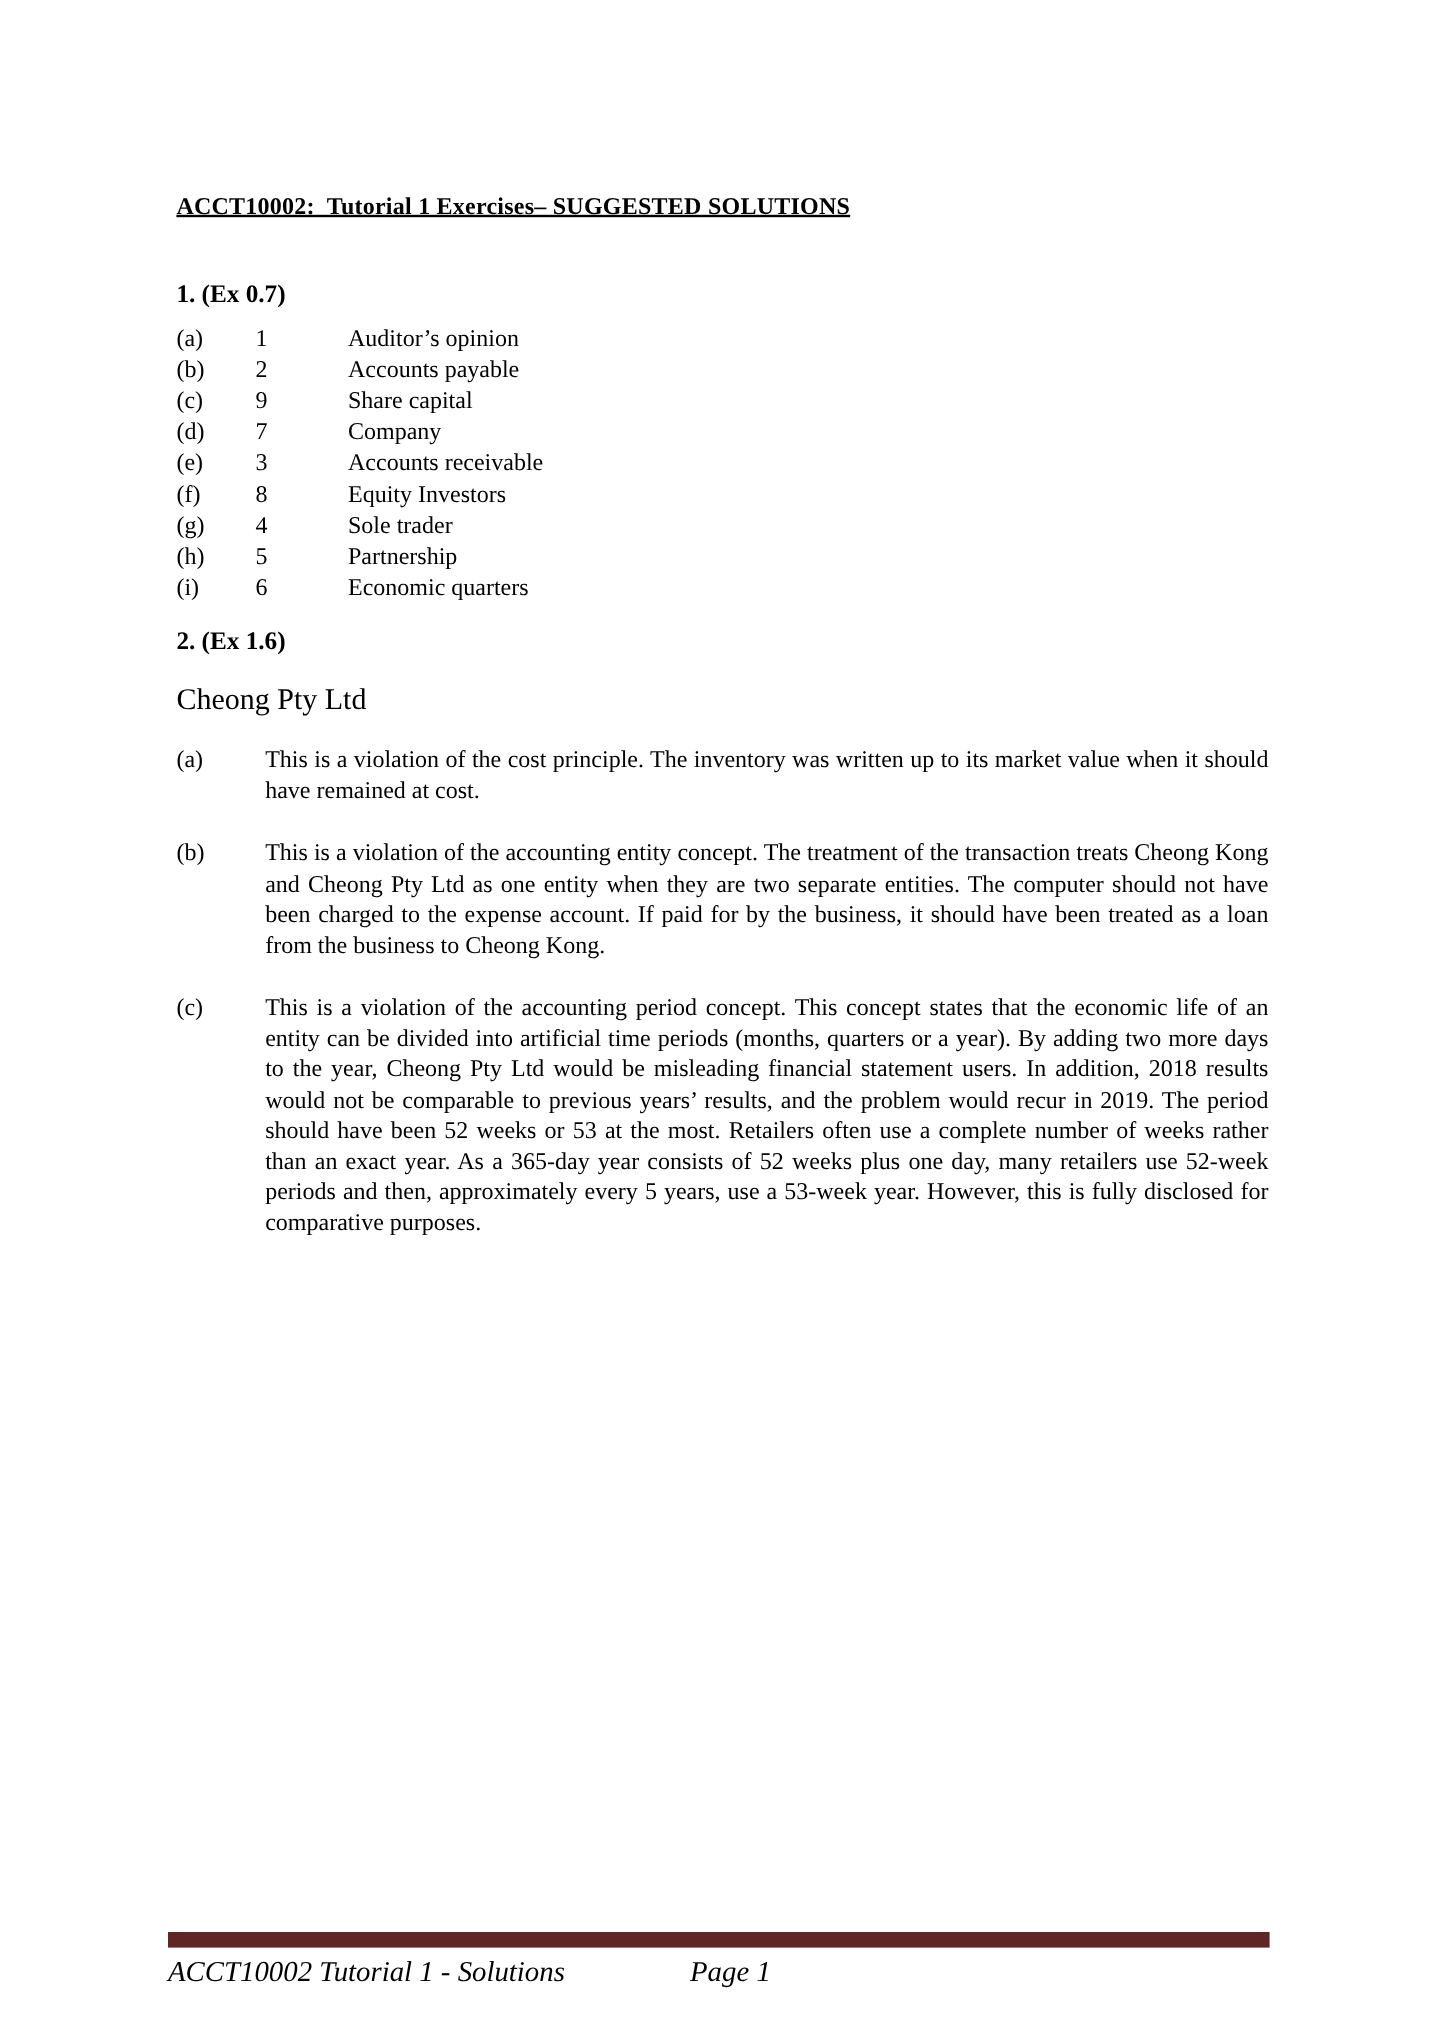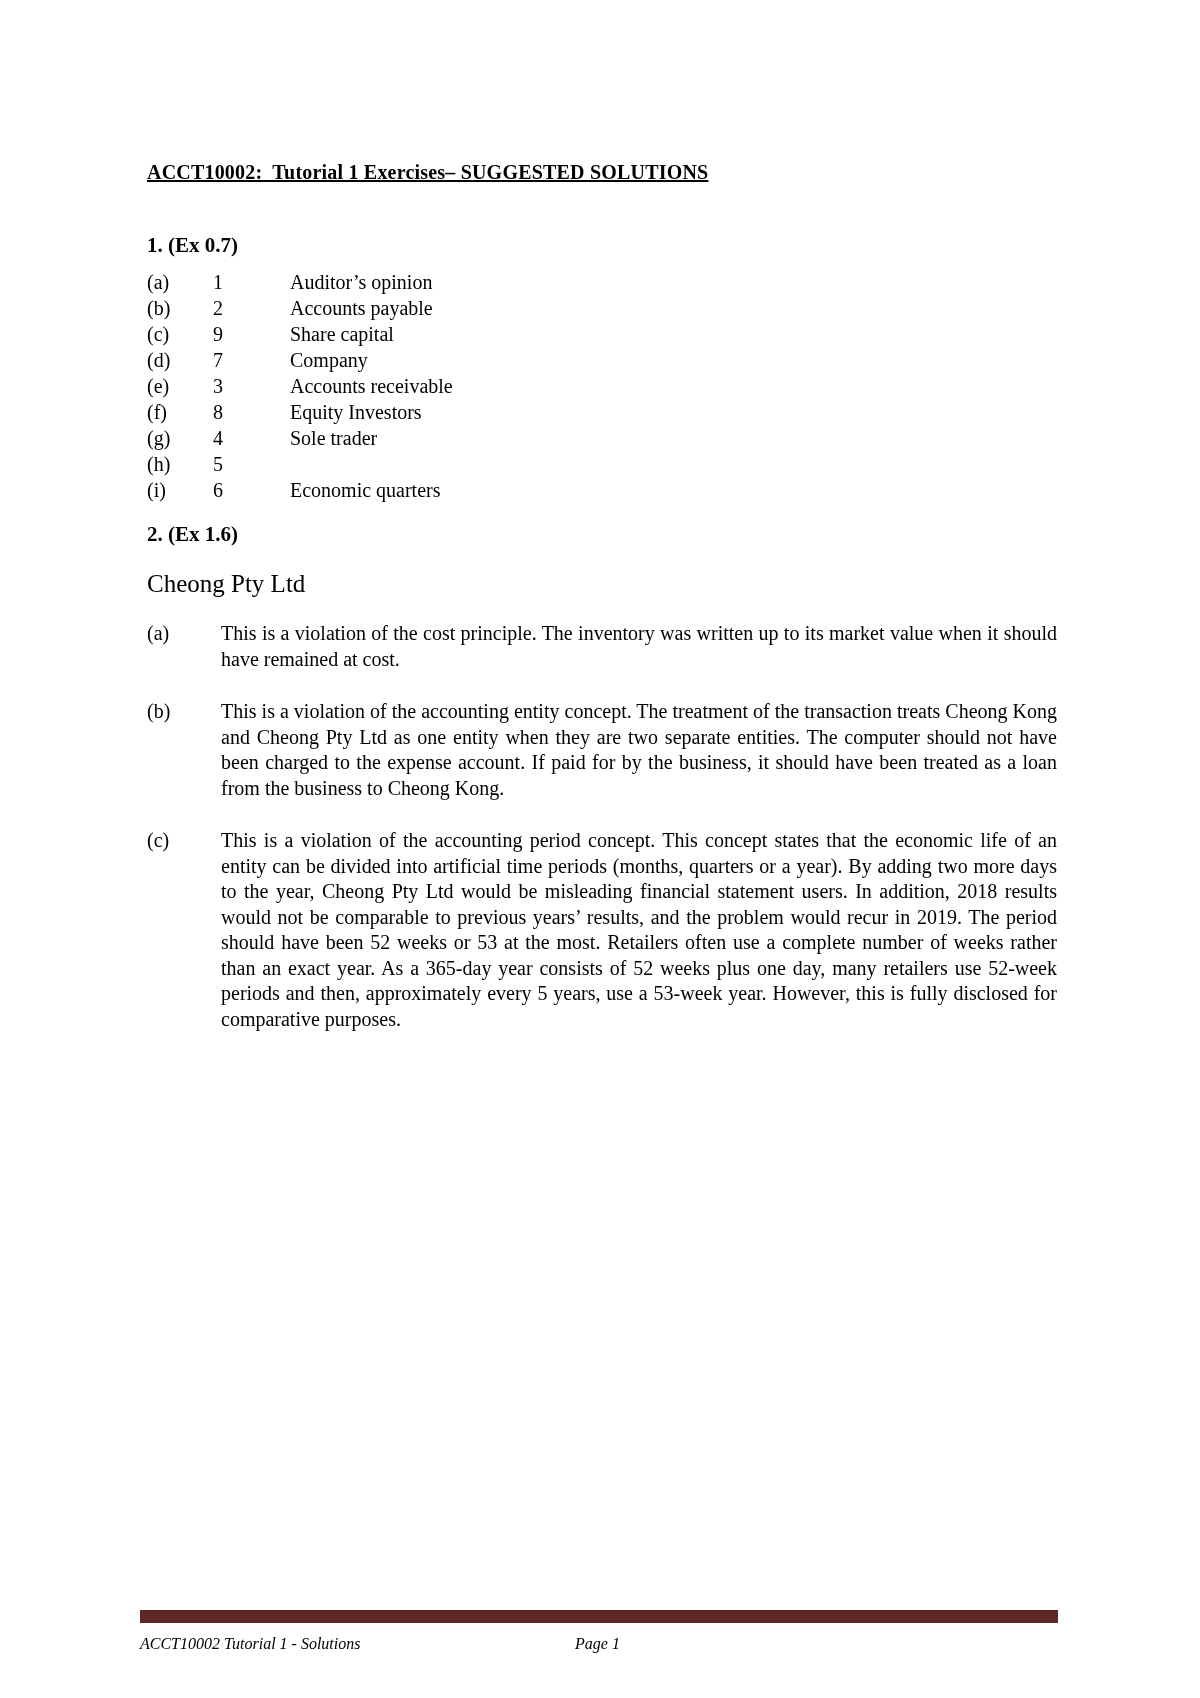--- a/index.html
+++ b/index.html
@@ -73,21 +73,21 @@
     width: 918px;
   }
   .footer-bar {
     width: 918px;
     height: 13px;
     background: #5e2726;
   }
   .footer-row {
     display: flex;
     margin-top: 9px;
-    font-size: 16px;
+    font-size: 24px;
     font-style: italic;
     line-height: 24px;
   }
   .footer-doc { width: 435px; }
 </style>
 </head>
 <body>
 
 <div class="page">
   <div class="content">
@@ -128,20 +128,21 @@
         <span>Equity Investors</span>
       </div>
       <div class="match-row">
         <span>(g)</span>
         <span>4</span>
         <span>Sole trader</span>
       </div>
       <div class="match-row">
         <span>(h)</span>
         <span>5</span>
+        <span>Partnership</span>
       </div>
       <div class="match-row">
         <span>(i)</span>
         <span>6</span>
         <span>Economic quarters</span>
       </div>
     </div>
 
     <h2 class="section-heading h2-gap">2. (Ex 1.6)</h2>
 

